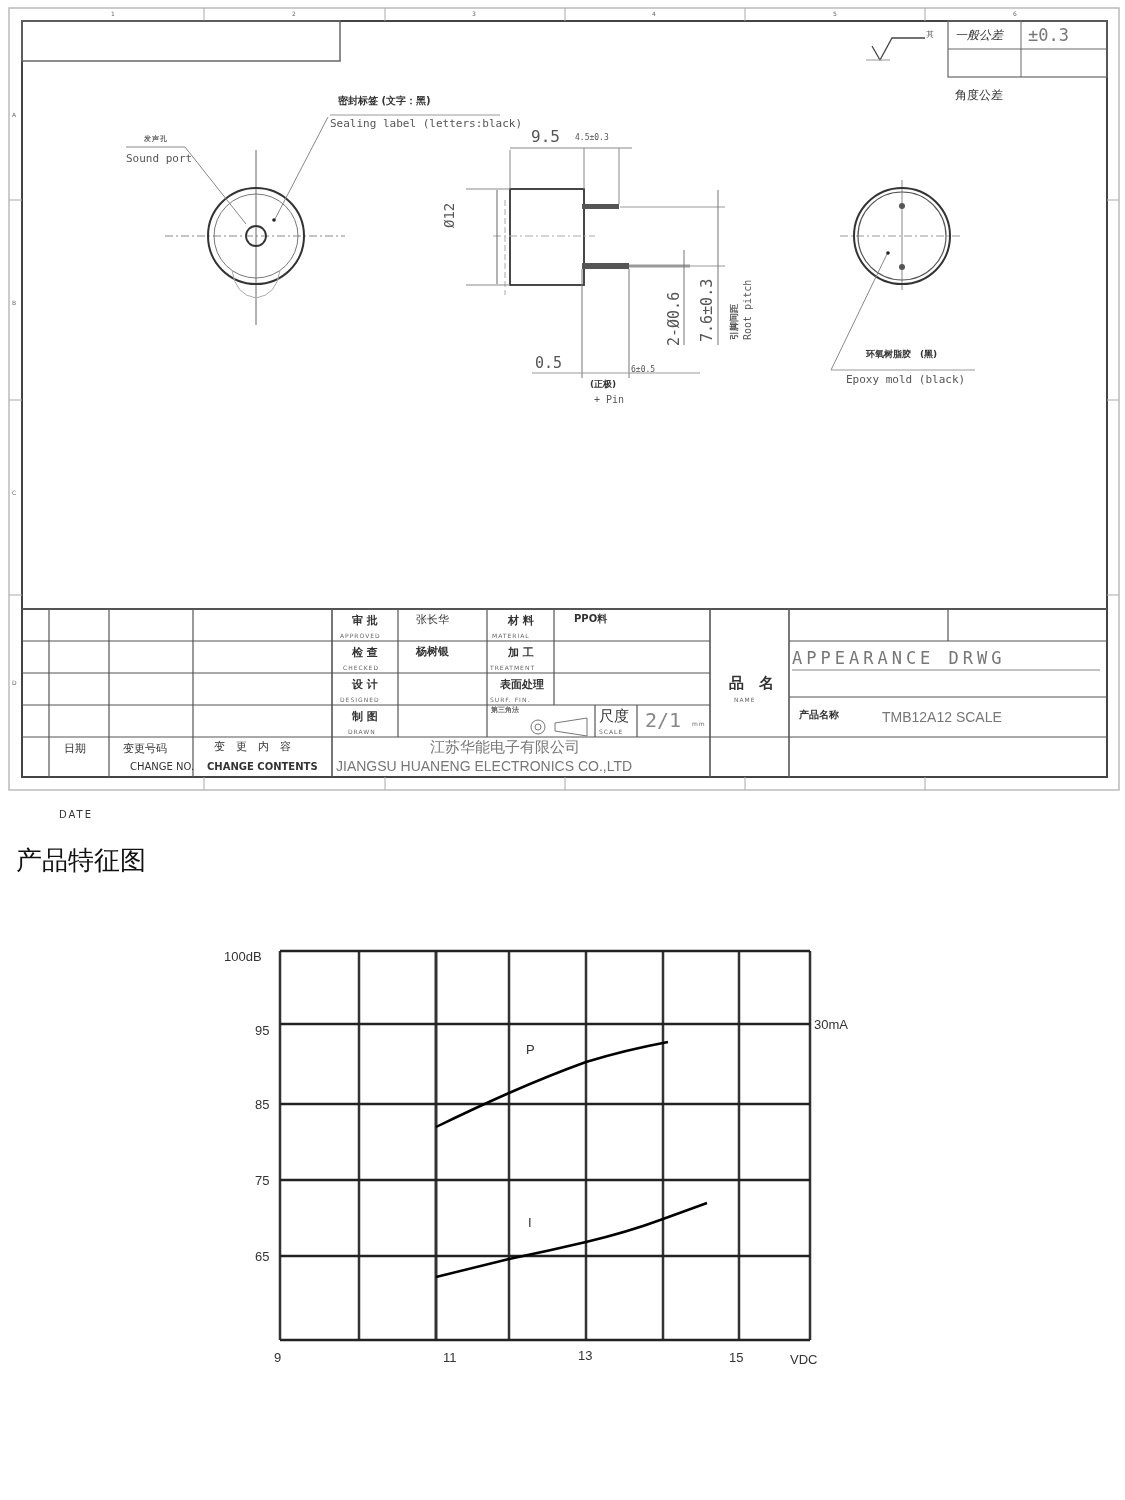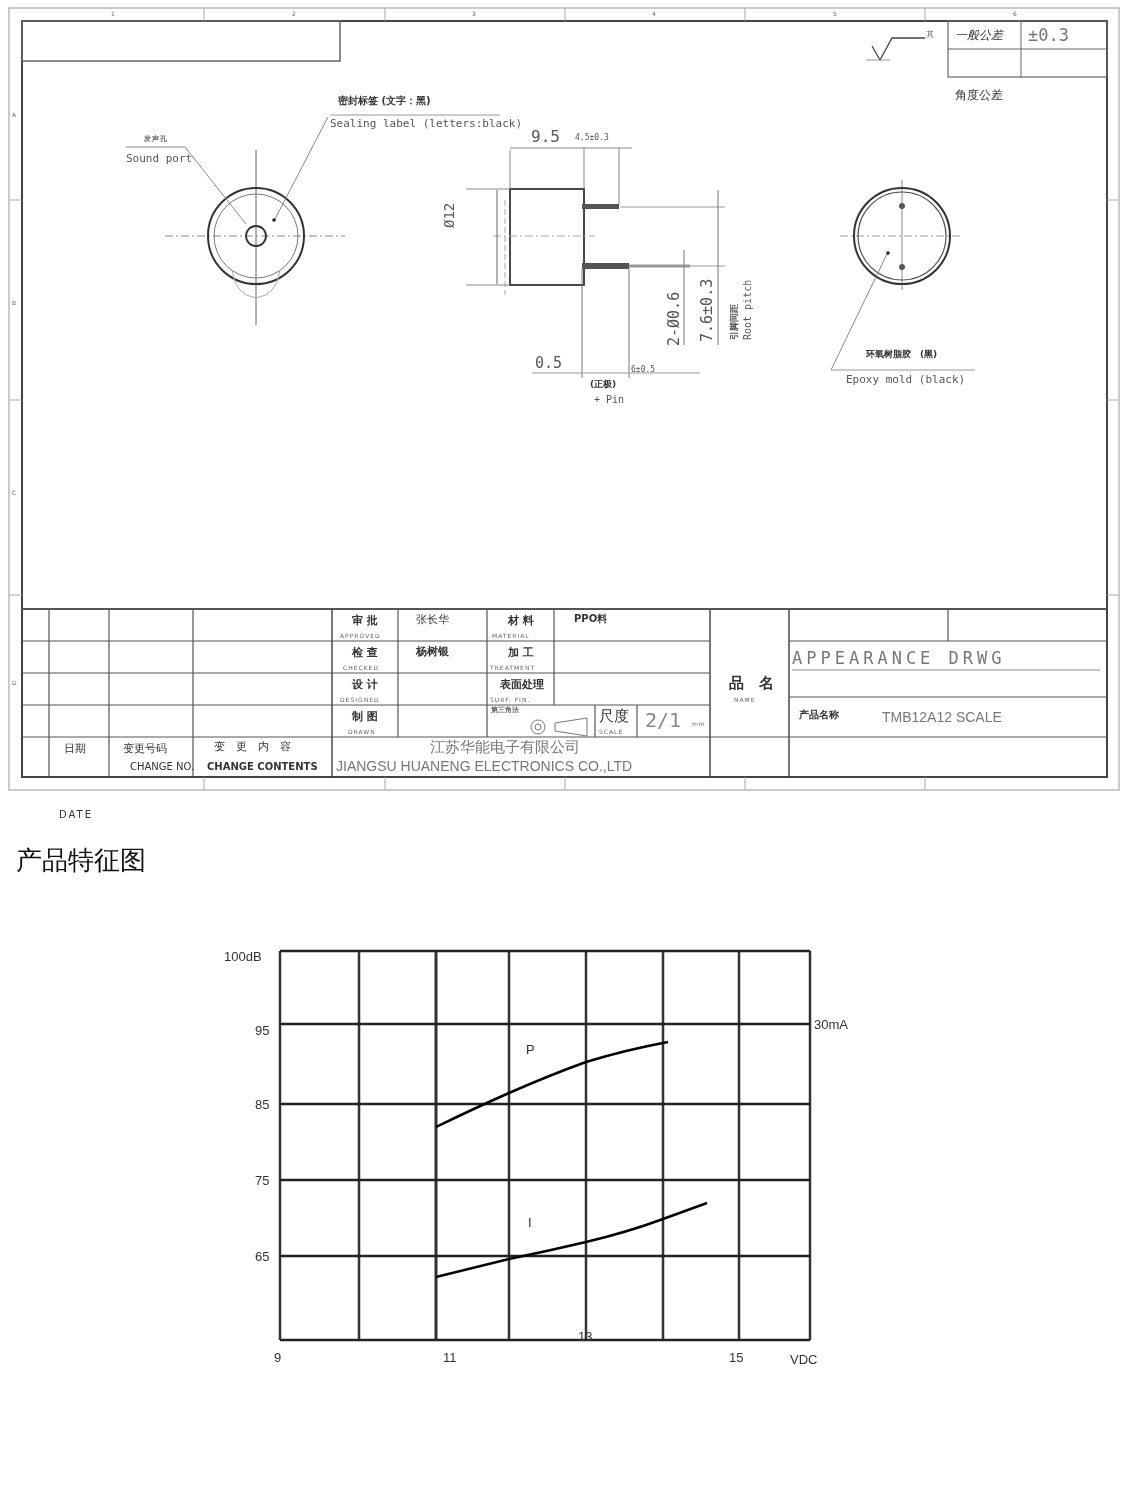--- a/index.html
+++ b/index.html
@@ -243,20 +243,20 @@
   </svg>
 
   <span class="t axis" style="left:224px;top:20px;">100dB</span>
   <span class="t axis" style="left:255px;top:94px;">95</span>
   <span class="t axis" style="left:255px;top:168px;">85</span>
   <span class="t axis" style="left:255px;top:244px;">75</span>
   <span class="t axis" style="left:255px;top:320px;">65</span>
 
   <span class="t axis" style="left:274px;top:421px;">9</span>
   <span class="t axis" style="left:427px;top:421px;margin-left:16px;">11</span>
-  <span class="t axis" style="left:578px;top:400px;text-align:right;">13</span>
+  <span class="t axis" style="left:578px;top:419px;text-align:right;">13</span>
   <span class="t axis" style="left:729px;top:421px;">15</span>
   <span class="t axis" style="left:790px;top:423px;">VDC</span>
 
   <span class="t axis" style="left:814px;top:88px;">30mA</span>
   <span class="t axis" style="left:526px;top:113px;">P</span>
   <span class="t axis" style="left:528px;top:286px;">I</span>
 </div>
 
 </body></html>

